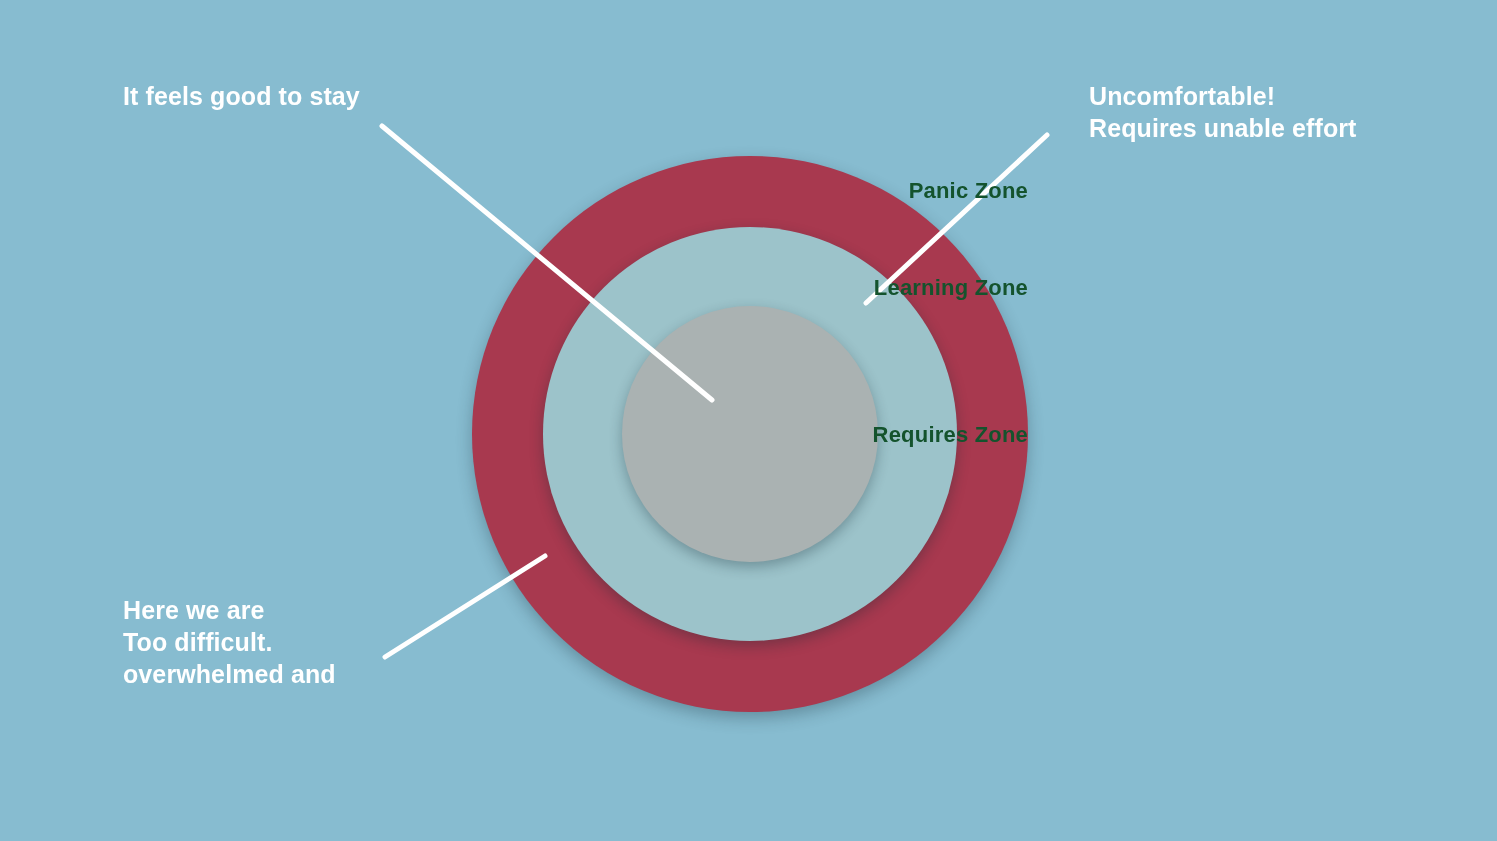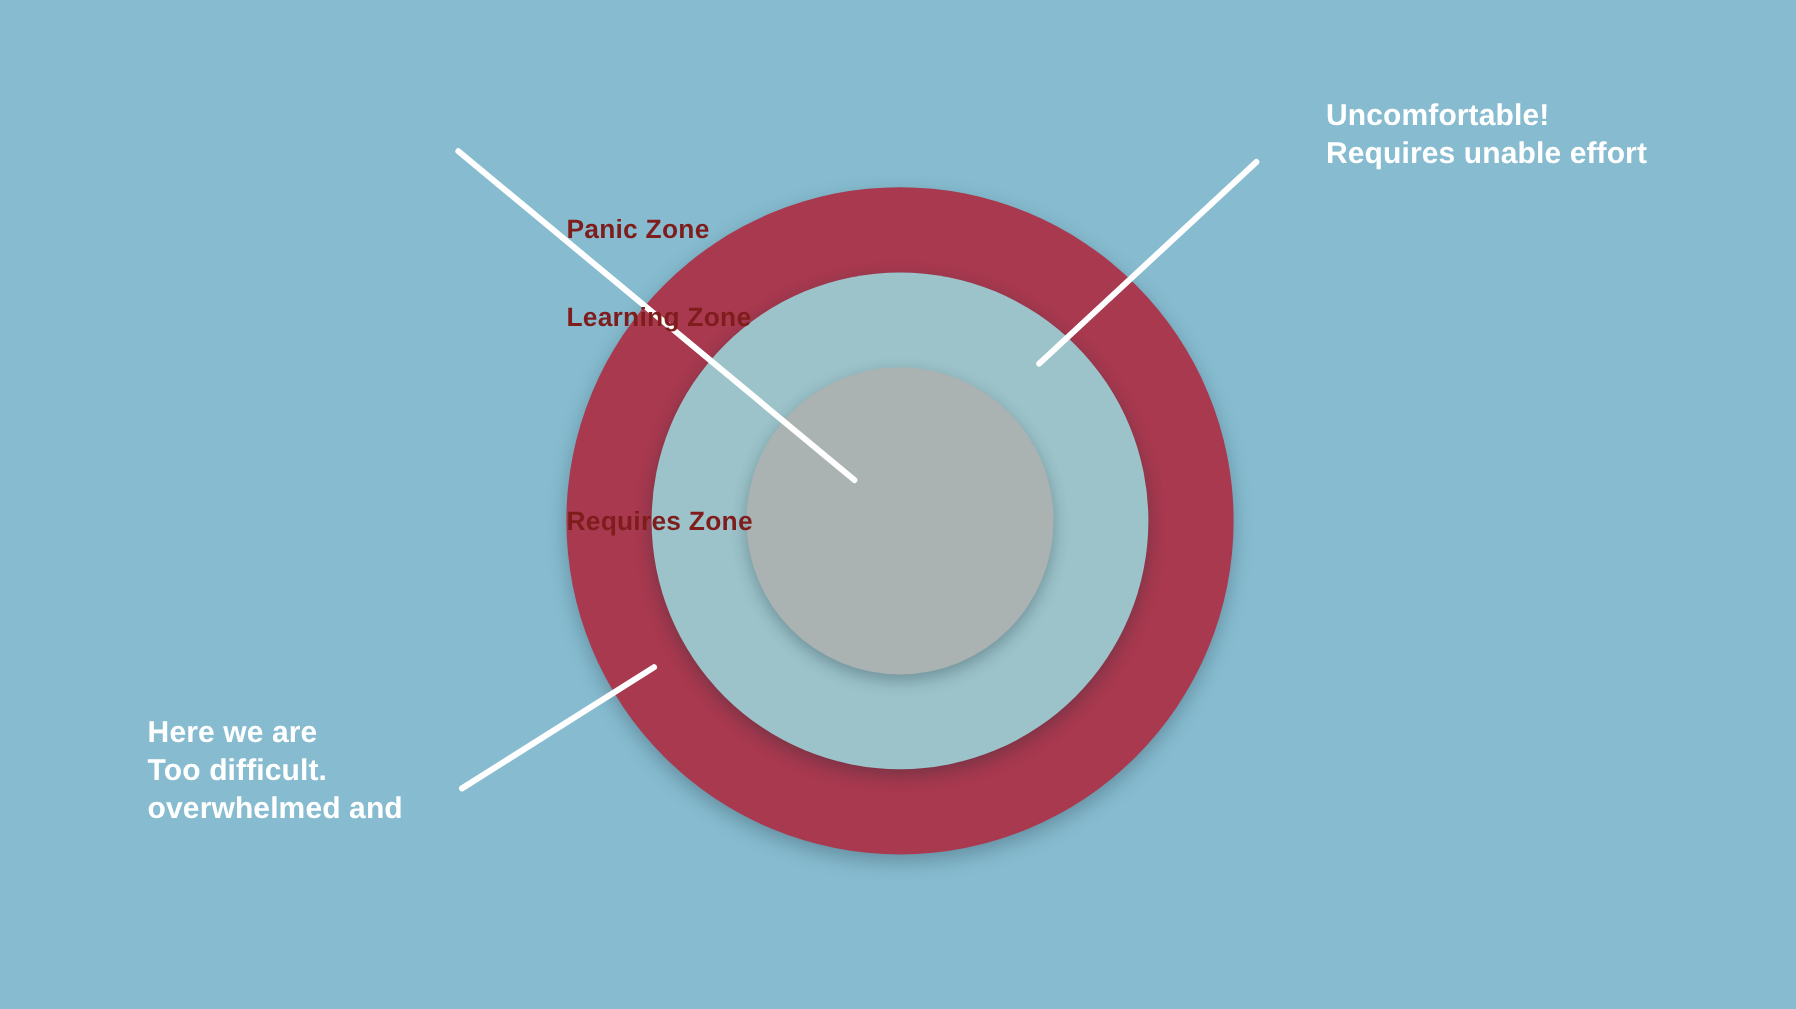--- a/index.html
+++ b/index.html
@@ -50,30 +50,30 @@
     width: 256px;
     height: 256px;
     background: #aab2b2;
     box-shadow: 0 5px 13px rgba(20, 40, 50, 0.32);
   }
 
   
   .zone-label {
     position: absolute;
     width: 556px;
-    text-align: left;
-    color: #7f1d1d;
+    text-align: right;
+    color: #14532d;
     font-weight: bold;
     font-size: 22px;
     letter-spacing: 0.2px;
     white-space: nowrap;
     pointer-events: none;
   }
   #label-panic   { left: 472px; top: 178px; }
-  #label-learning{ left: 472px; top: 252px; }
+  #label-learning{ left: 472px; top: 275px; }
   #label-comfort { left: 472px; top: 422px; }
 
   
   #connectors {
     position: absolute;
     left: 0;
     top: 0;
     width: 1497px;
     height: 841px;
     overflow: visible;
@@ -112,23 +112,24 @@
     <line class="connector-line" id="line-comfort" x1="382" y1="126" x2="712" y2="400" style="stroke: rgb(255, 255, 255);"></line>
     <line class="connector-line" id="line-learning" x1="1047" y1="135" x2="866" y2="303" style="stroke: rgb(255, 255, 255);"></line>
     <line class="connector-line" id="line-panic" x1="385" y1="657" x2="545" y2="556" style="stroke: rgb(255, 255, 255);"></line>
   </svg>
 
   <div class="zone-label" id="label-panic">Panic Zone</div>
   <div class="zone-label" id="label-learning">Learning Zone</div>
   <div class="zone-label" id="label-comfort">Requires Zone</div>
 
   <div class="callout" id="callout-comfort" style="color: rgb(255, 255, 255);">
+    <span class="line">It feels good to stay</span>
   </div>
 
-  <div class="callout" id="callout-learning" style="color: rgb(255, 255, 255); margin-left: 16px;">
+  <div class="callout" id="callout-learning" style="color: rgb(255, 255, 255);">
     <span class="line">Uncomfortable!</span>
     <span class="line">Requires unable effort</span>
   </div>
 
   <div class="callout" id="callout-panic" style="color: rgb(255, 255, 255);">
     <span class="line">Here we are</span>
     <span class="line">Too difficult.</span>
     <span class="line">overwhelmed and</span>
   </div>
 

